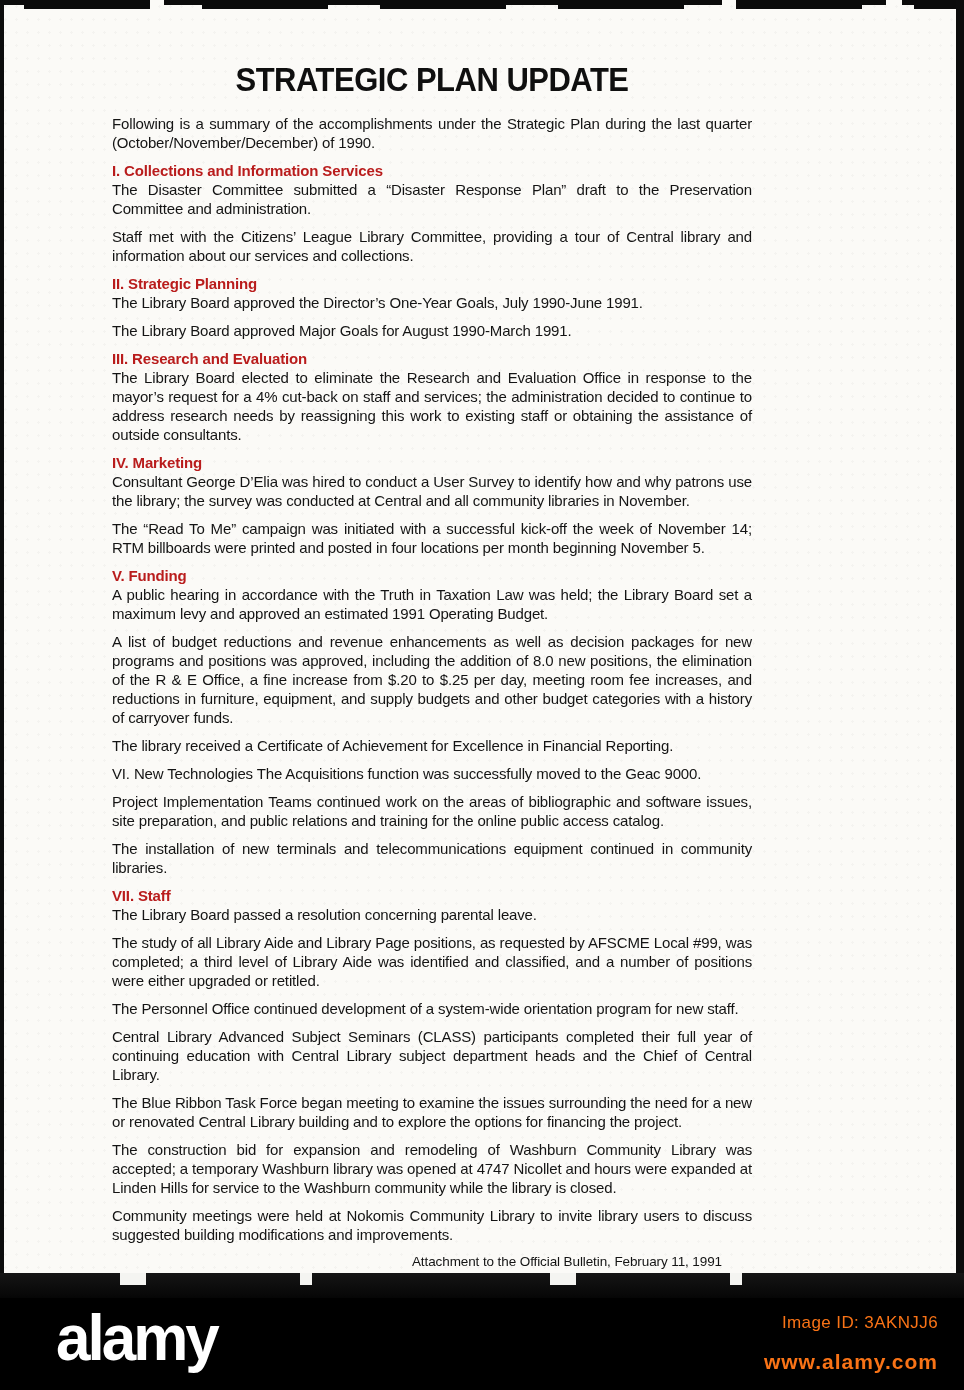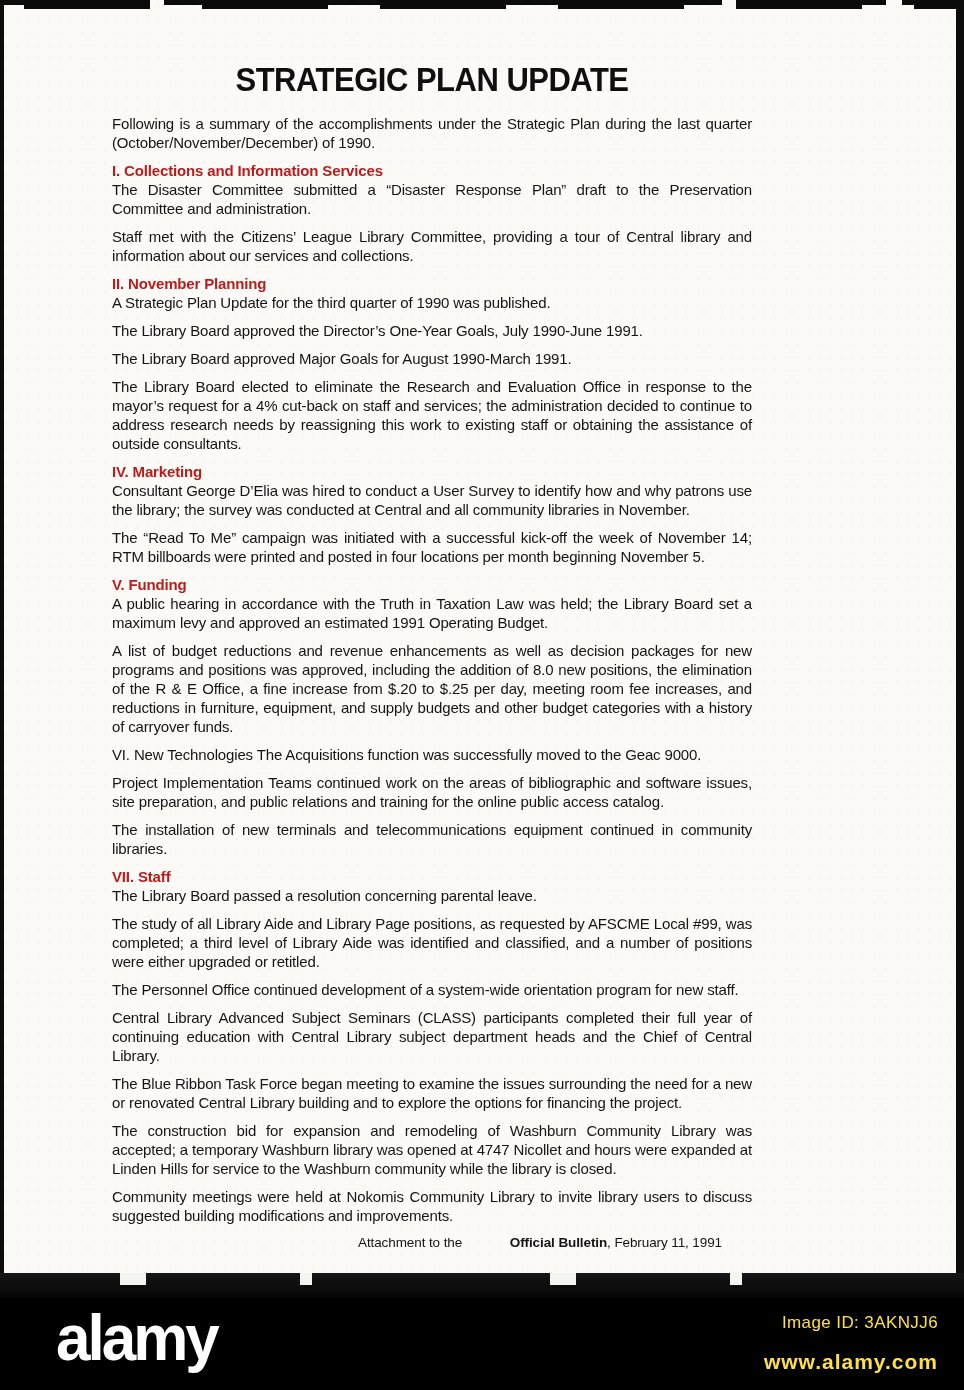--- a/index.html
+++ b/index.html
@@ -53,36 +53,36 @@
   .doc h2 {
     margin: 0; font-size: 15px; line-height: 19px;
     font-weight: bold; letter-spacing: -0.15px;
     color: #b91c1c;
   }
   .attachment {
     margin-top: 9px; padding-right: 30px;
     font-size: 13.5px; line-height: 17px;
     text-align: right; letter-spacing: -0.1px;
   }
-  .attachment .bold { font-weight: bold; margin-left: 44px; }
+  .attachment .bold { font-weight: normal; }
 
   
   .alamy-bar {
     position: absolute; top: 1298px; left: 0;
     width: 964px; height: 92px;
     background: #000000;
     padding-left: 20px;
   }
   .alamy-logo {
     position: absolute; left: 56px; top: 7px;
     color: #ffffff; font-size: 62px; font-weight: bold;
     letter-spacing: -3px; line-height: 1;
     transform: scaleY(1.05); transform-origin: top left;
   }
-  .wm-right { position: absolute; right: 46px; top: 15px; text-align: right; color: #fde047; }
+  .wm-right { position: absolute; right: 46px; top: 15px; text-align: right; color: #f97316; }
   .wm-id  { font-size: 17px; letter-spacing: 0.4px; }
   .wm-url { font-size: 21px; font-weight: bold; letter-spacing: 1px; margin-top: 17px; text-align: right; }
 </style>
 </head>
 <body>
 
 <div class="scan-edge-top"></div>
 <div class="scan-edge-left"></div>
 <div class="scan-edge-right"></div>
 
@@ -91,40 +91,41 @@
 
   <p>Following is a summary of the accomplishments under the Strategic Plan during the last quarter (October/November/December) of 1990.</p>
 
   <section>
     <h2>I. Collections and Information Services</h2>
     <p>The Disaster Committee submitted a “Disaster Response Plan” draft to the Preservation Committee and administration.</p>
     <p>Staff met with the Citizens’ League Library Committee, providing a tour of Central library and information about our services and collections.</p>
   </section>
 
   <section>
-    <h2>II. November Planning</h2>
-    <p>A Strategic Plan Update for the third quarter of 1990 was published.</p>
+    <h2>II. Strategic Planning</h2>
     <p>The Library Board approved the Director’s One-Year Goals, July 1990-June 1991.</p>
     <p>The Library Board approved Major Goals for August 1990-March 1991.</p>
   </section>
 
   <section>
+    <h2>III. Research and Evaluation</h2>
     <p>The Library Board elected to eliminate the Research and Evaluation Office in response to the mayor’s request for a 4% cut-back on staff and services; the administration decided to continue to address research needs by reassigning this work to existing staff or obtaining the assistance of outside consultants.</p>
   </section>
 
   <section>
     <h2>IV. Marketing</h2>
     <p>Consultant George D’Elia was hired to conduct a User Survey to identify how and why patrons use the library; the survey was conducted at Central and all community libraries in November.</p>
     <p>The “Read To Me” campaign was initiated with a successful kick-off the week of November 14; RTM billboards were printed and posted in four locations per month beginning November 5.</p>
   </section>
 
   <section>
     <h2>V. Funding</h2>
     <p>A public hearing in accordance with the Truth in Taxation Law was held; the Library Board set a maximum levy and approved an estimated 1991 Operating Budget.</p>
     <p>A list of budget reductions and revenue enhancements as well as decision packages for new programs and positions was approved, including the addition of 8.0 new positions, the elimination of the R &amp; E Office, a fine increase from $.20 to $.25 per day, meeting room fee increases, and reductions in furniture, equipment, and supply budgets and other budget categories with a history of carryover funds.</p>
+    <p>The library received a Certificate of Achievement for Excellence in Financial Reporting.</p>
   </section>
 
   <section>
     <p>VI. New Technologies The Acquisitions function was successfully moved to the Geac 9000.</p>
     <p>Project Implementation Teams continued work on the areas of bibliographic and software issues, site preparation, and public relations and training for the online public access catalog.</p>
     <p>The installation of new terminals and telecommunications equipment continued in community libraries.</p>
   </section>
 
   <section>
     <h2>VII. Staff</h2>

